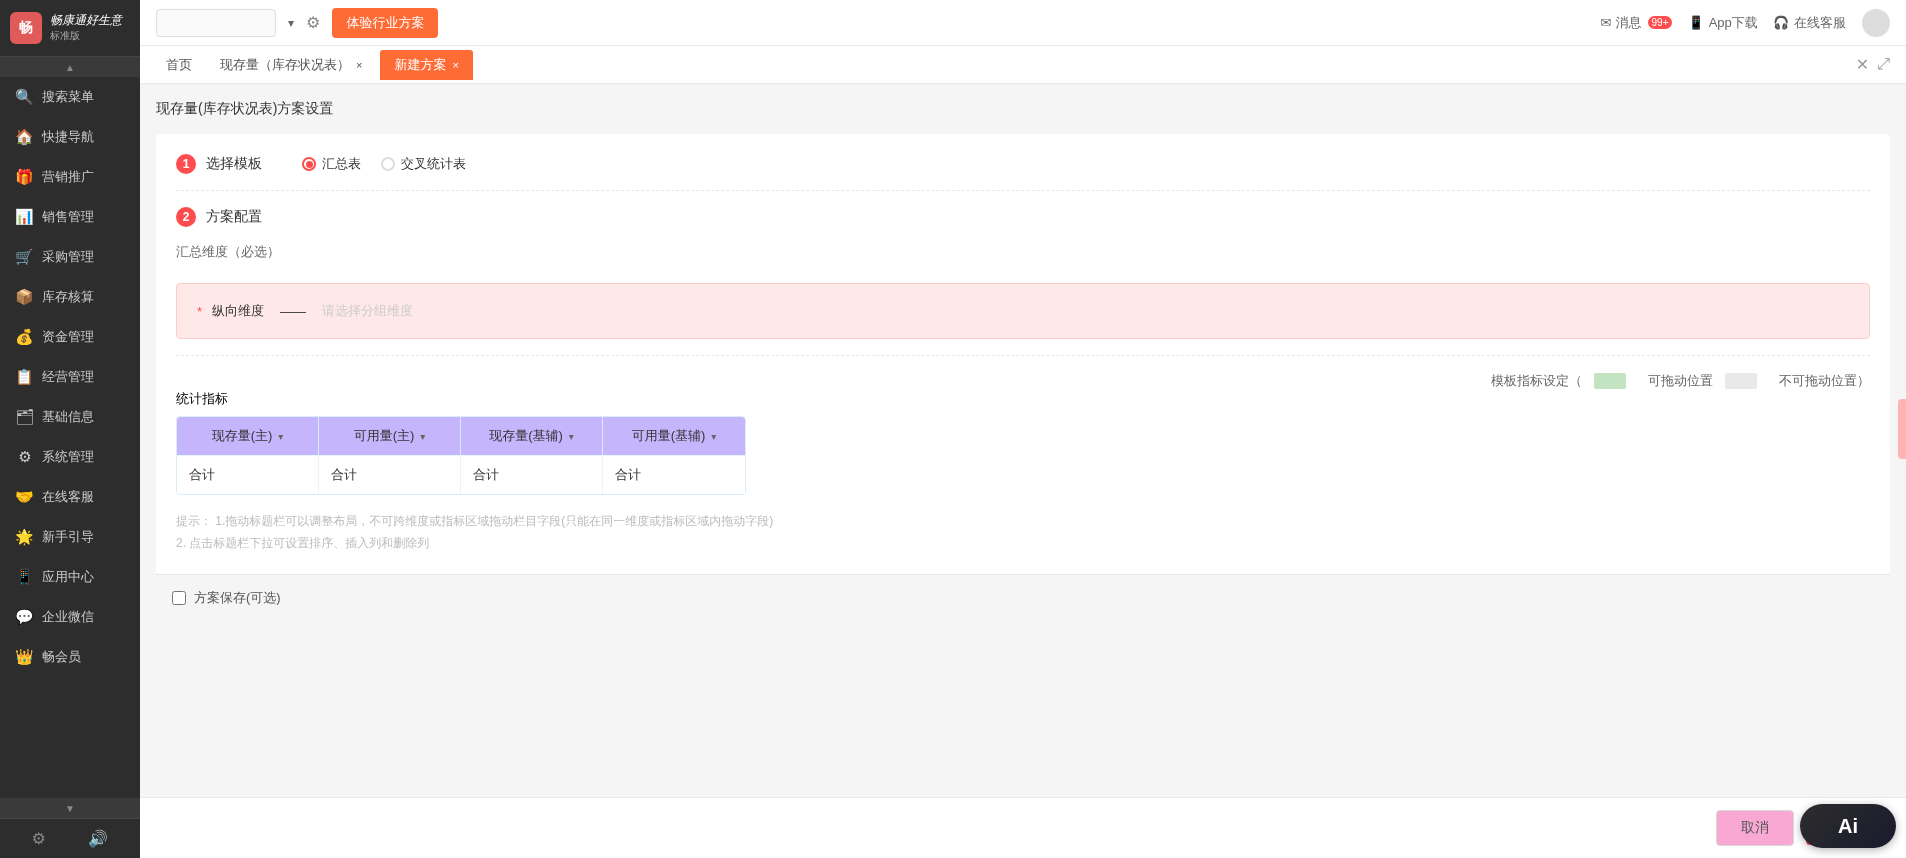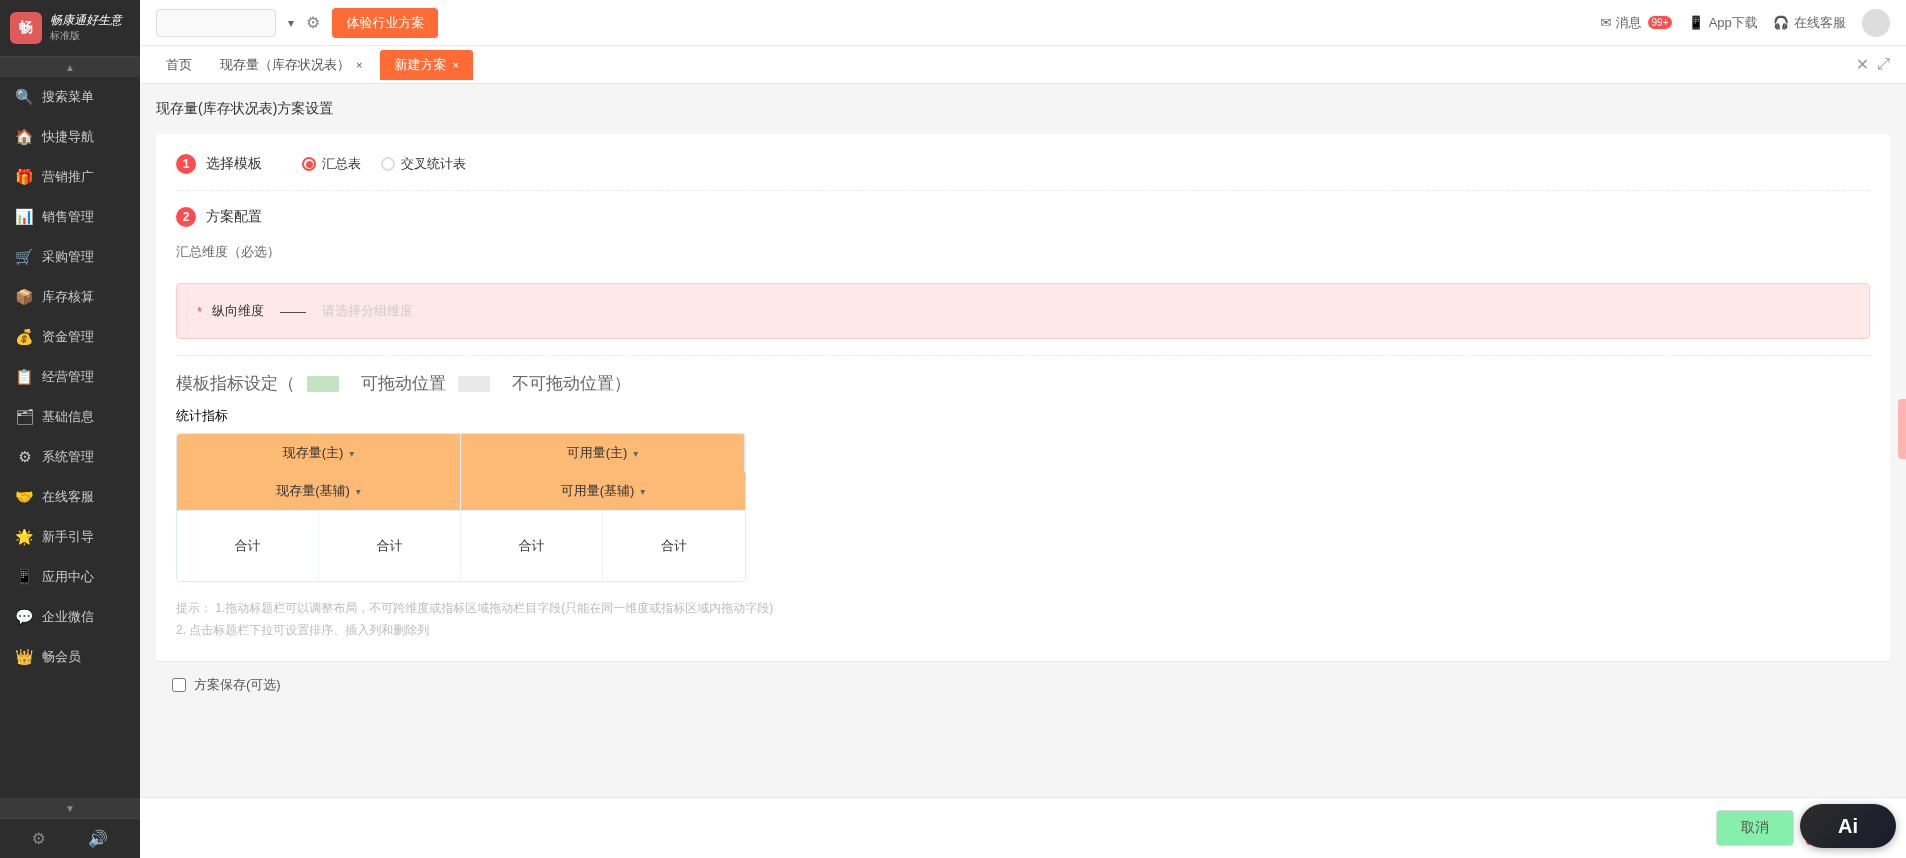--- a/index.html
+++ b/index.html
@@ -319,26 +319,26 @@
       font-size: 13px;
       margin: 0 6px;
     }
     .field-placeholder {
       color: #ccc;
       font-size: 13px;
     }
 
     
     .template-indicator {
-      font-size: 17px;
+      font-size: 13px;
       color: #666;
-      margin-bottom: 12px;
       display: flex;
       align-items: center;
       gap: 12px;
+      justify-content: flex-end;
     }
     .indicator-box {
       display: inline-flex;
       align-items: center;
       gap: 22px;
     }
     .drag-box {
       width: 32px;
       height: 16px;
       background: #a8d8a8;
@@ -361,45 +361,45 @@
       font-weight: 500;
     }
     .stats-table {
       border: 1px solid #d9ecf7;
       border-radius: 4px;
       overflow: hidden;
       width: 570px;
     }
     .stats-table-header {
       display: grid;
-      grid-template-columns: repeat(2, 1fr);
-      background: #fdba74;
+      grid-template-columns: repeat(4, 1fr);
+      background: #c4b5fd;
     }
     .stats-col-header {
       padding: 10px 12px;
       font-size: 13px;
       color: #333;
       border-right: 1px solid #d9ecf7;
       display: flex;
       align-items: center;
       justify-content: center;
       gap: 6px;
     }
     .stats-col-header:last-child { border-right: none; }
     .stats-table-row {
       display: grid;
       grid-template-columns: repeat(4, 1fr);
       background: #fff;
       border-top: 1px solid #e8f4fb;
     }
     .stats-col-cell {
-      padding: 26px 12px;
+      padding: 10px 12px;
       font-size: 13px;
       color: #333;
-      text-align: center;
+      text-align: left;
       border-right: 1px solid #e8f4fb;
     }
     .stats-col-cell:last-child { border-right: none; }
     .chevron-down {
       font-size: 10px;
       color: #666;
     }
 
     
     .tips-section {
@@ -435,21 +435,21 @@
       background: #fff;
       border-top: 1px solid #e8e8e8;
       display: flex;
       justify-content: flex-end;
       align-items: center;
       gap: 12px;
       padding: 12px 24px;
       flex-shrink: 0;
     }
     .btn-cancel {
-      background: #86efac;
+      background: #f9a8d4;
       border: 1px solid #d9d9d9;
       color: #555;
       padding: 8px 24px;
       border-radius: 4px;
       cursor: pointer;
       font-size: 14px;
     }
     .btn-query {
       background: #ff4d4f;
       border: none;

